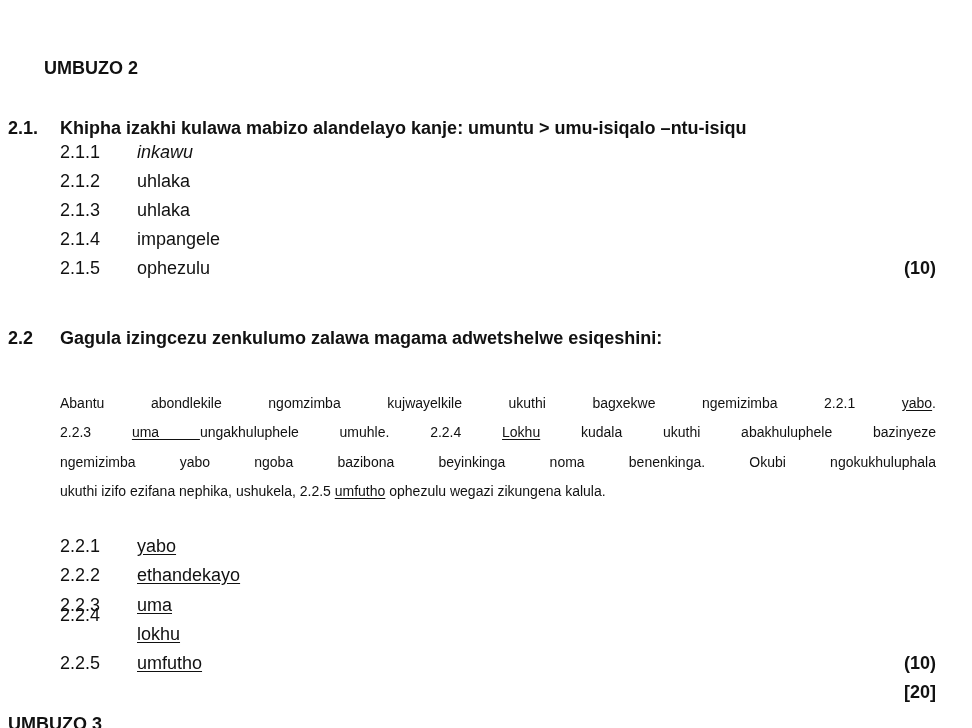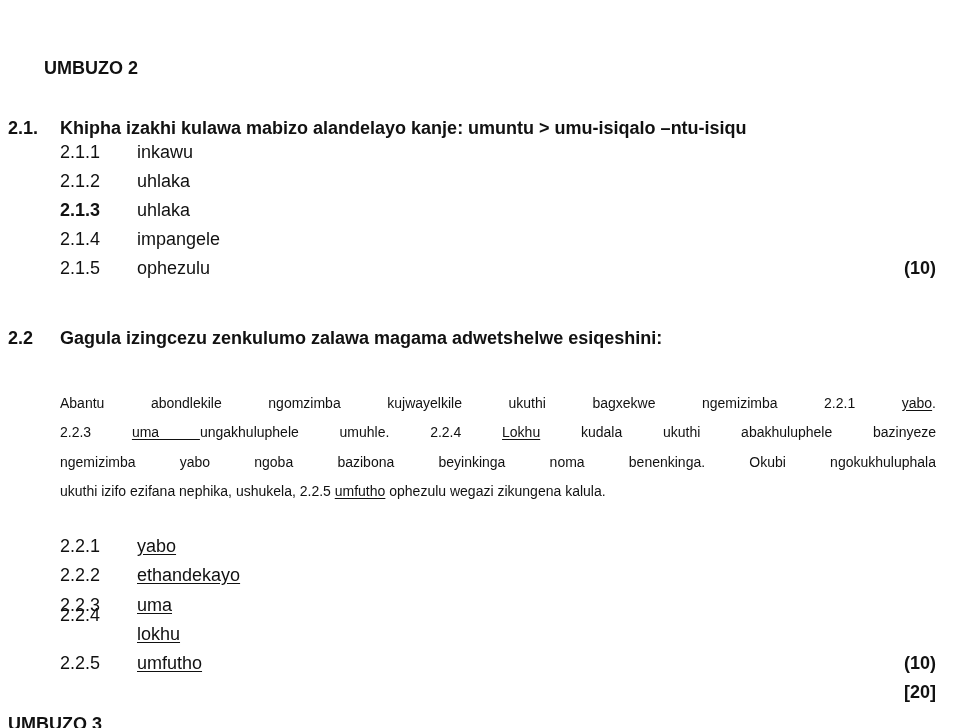--- a/index.html
+++ b/index.html
@@ -39,28 +39,28 @@
 <body>
 
 <div class="abs bold" style="left:30px; top:57px;margin-left:14px;">UMBUZO 2</div>
 
 <div class="abs bold" style="left:8px; top:117px;">2.1.</div>
 <div class="abs bold" style="left:60px; top:117px;">Khipha izakhi kulawa mabizo alandelayo kanje: umuntu &gt; umu-isiqalo –ntu-isiqu</div>
 
 <div>
   <div>
     <div class="abs num-col" style="top:141px;">2.1.1</div>
-    <div class="abs label-col" style="top:141px;">inkawu</div>
+    <div class="abs label-col" style="top:141px;font-style:italic;">inkawu</div>
   </div>
   <div>
     <div class="abs num-col" style="top:170px;">2.1.2</div>
     <div class="abs label-col" style="top:170px;">uhlaka</div>
   </div>
   <div>
-    <div class="abs num-col" style="top:199px;font-weight:bold;">2.1.3</div>
+    <div class="abs num-col" style="top:199px;">2.1.3</div>
     <div class="abs label-col" style="top:199px;">uhlaka</div>
   </div>
   <div>
     <div class="abs num-col" style="top:228px;">2.1.4</div>
     <div class="abs label-col" style="top:228px;">impangele</div>
   </div>
   <div>
     <div class="abs num-col" style="top:257px;">2.1.5</div>
     <div class="abs label-col" style="top:257px;">ophezulu</div>
   </div>

